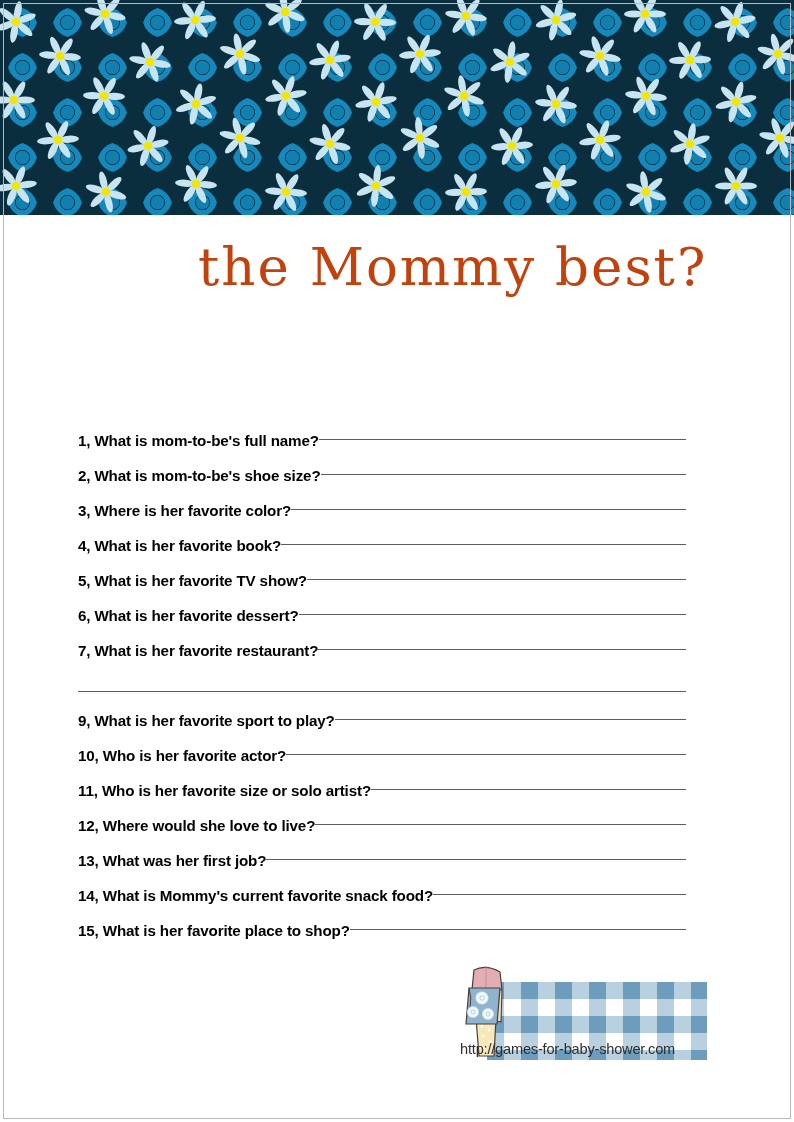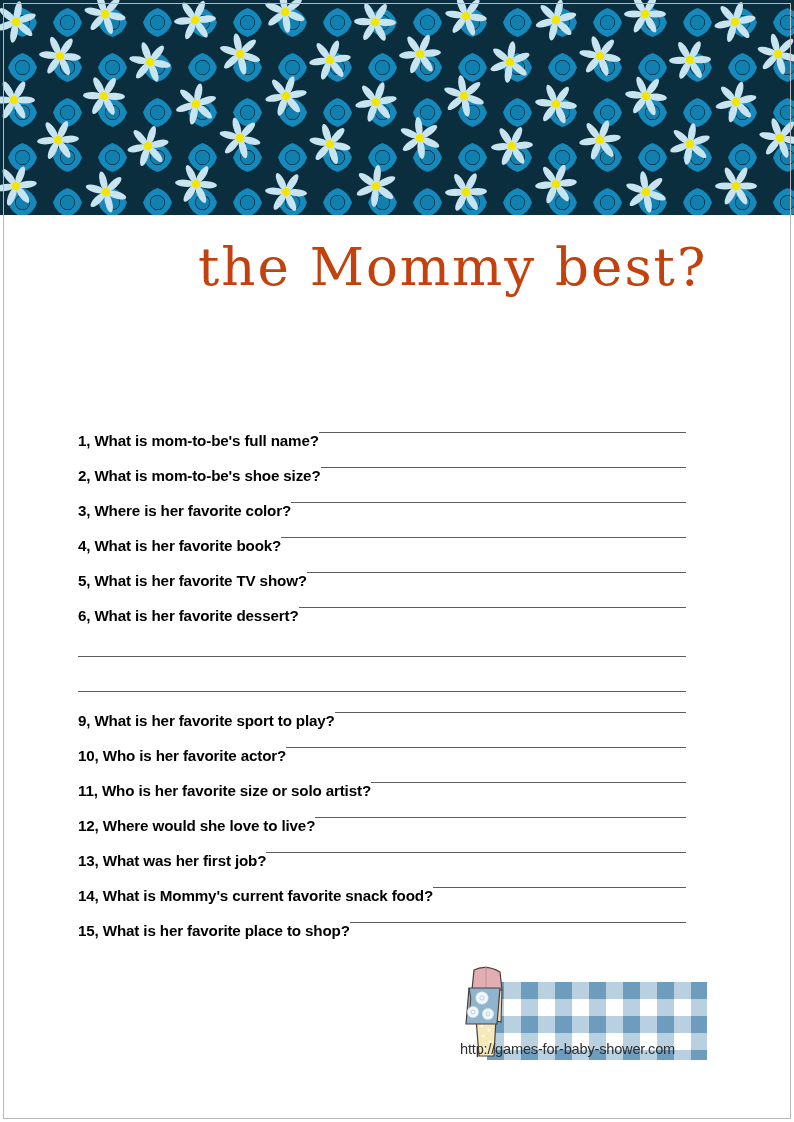--- a/index.html
+++ b/index.html
@@ -15,21 +15,21 @@
   
   #title-block{position:absolute;left:0;top:236px;width:794px;}
   .title-line{font-family:"DejaVu Serif","Liberation Serif",serif;color:#3b3a3c;
       font-size:53px;line-height:62px;letter-spacing:2.0px;white-space:nowrap;font-weight:400;}
   #title-line-1{margin-left:108px;}
   #title-line-2{margin-left:198px;}
 
   
   #questions{position:absolute;left:78px;top:420px;width:612px;}
   .q-row{position:relative;height:35px;}
-  .q-inner{position:absolute;left:0;bottom:6px;width:608px;display:flex;align-items:flex-start;margin-top:48px;}
+  .q-inner{position:absolute;left:0;bottom:6px;width:608px;display:flex;align-items:center;margin-top:48px;}
   .q-text{font-family:"Liberation Sans",sans-serif;font-weight:bold;font-size:15.2px;
       color:#000000;line-height:17px;white-space:nowrap;letter-spacing:-0.15px;}
   .q-rule{flex:1 1 auto;height:0;border-bottom:1.6px solid #5d5d5d;margin-bottom:2px;}
 
   
   #footer-banner{position:absolute;left:487px;top:982px;width:220px;height:78px;overflow:hidden;}
   #footer-banner svg.gingham{position:absolute;left:0;top:0;width:220px;height:78px;}
 
   #footer-figure{position:absolute;left:452px;top:960px;width:68px;height:100px;}
   #footer-figure svg{display:block;width:68px;height:100px;}
@@ -172,20 +172,21 @@
         </div>
       </div>
       <div class="q-row">
         <div class="q-inner">
           <span class="q-text">6, What is her favorite dessert?</span>
           <span class="q-rule"></span>
         </div>
       </div>
       <div class="q-row">
         <div class="q-inner">
+          <span class="q-text">7, What is her favorite restaurant?</span>
           <span class="q-rule"></span>
         </div>
       </div>
       <div class="q-row">
         <div class="q-inner">
           <span class="q-rule"></span>
         </div>
       </div>
       <div class="q-row">
         <div class="q-inner">

